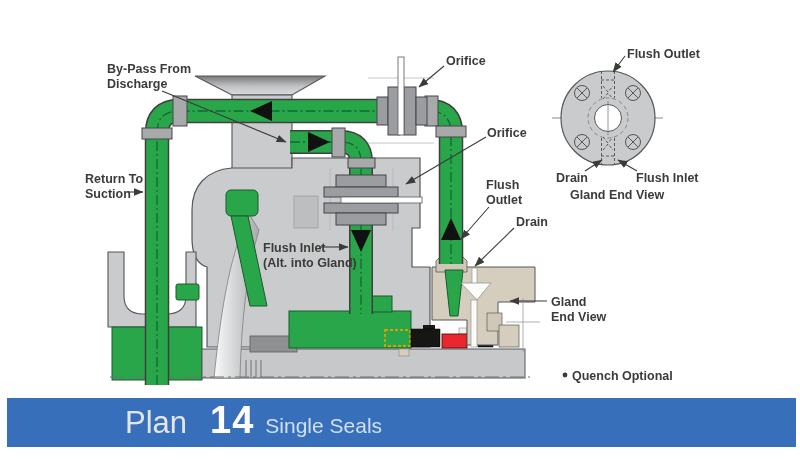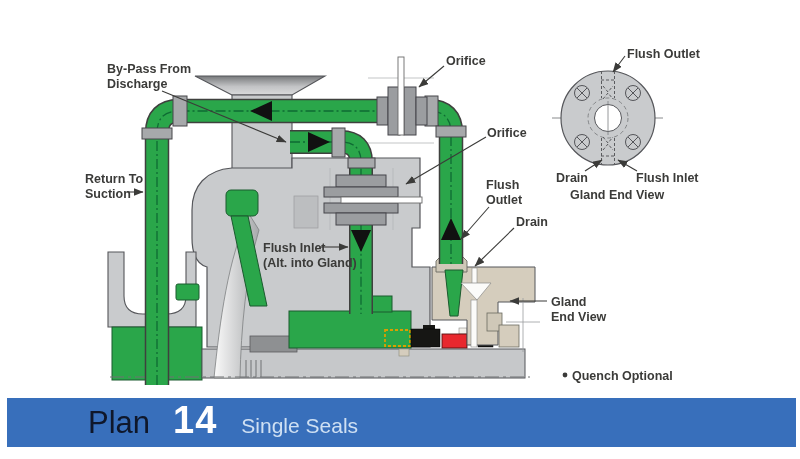--- a/index.html
+++ b/index.html
@@ -14,23 +14,23 @@
     --ink:#3b3b39;
   }
   html,body{margin:0;padding:0;background:#fff;}
   .stage{position:relative;width:800px;height:459px;background:#fff;overflow:hidden;
          font-family:"Liberation Sans",sans-serif;}
   svg{position:absolute;left:0;top:0;}
   svg text{font-family:"Liberation Sans",sans-serif;font-weight:bold;font-size:12.5px;fill:var(--ink);}
   svg text.cap{font-size:12.5px;}
   .banner{position:absolute;left:7px;top:398px;width:789px;height:49px;background:var(--banner);
           display:flex;align-items:baseline;padding-left:81px;box-sizing:border-box;}
-  .banner .plan-word{color:#0f172a;font-size:31px;font-weight:400;line-height:49px;}
+  .banner .plan-word{color:#e5e5e5;font-size:31px;font-weight:400;line-height:49px;margin-left:37px;}
   .banner .plan-number{color:#ffffff;font-size:38px;font-weight:800;margin-left:23px;letter-spacing:1px;}
-  .banner .plan-subtitle{color:#cfe0f3;font-size:21px;font-weight:400;margin-left:24px;}
+  .banner .plan-subtitle{color:#cfe0f3;font-size:21px;font-weight:400;margin-left:11px;}
 </style>
 </head>
 <body>
 
 <div class="stage">
 
 <svg width="800" height="459" viewBox="0 0 800 459">
   <defs>
     <linearGradient id="flangeGrad" x1="0" y1="0" x2="0" y2="1">
       <stop offset="0" stop-color="#77797b"></stop>

